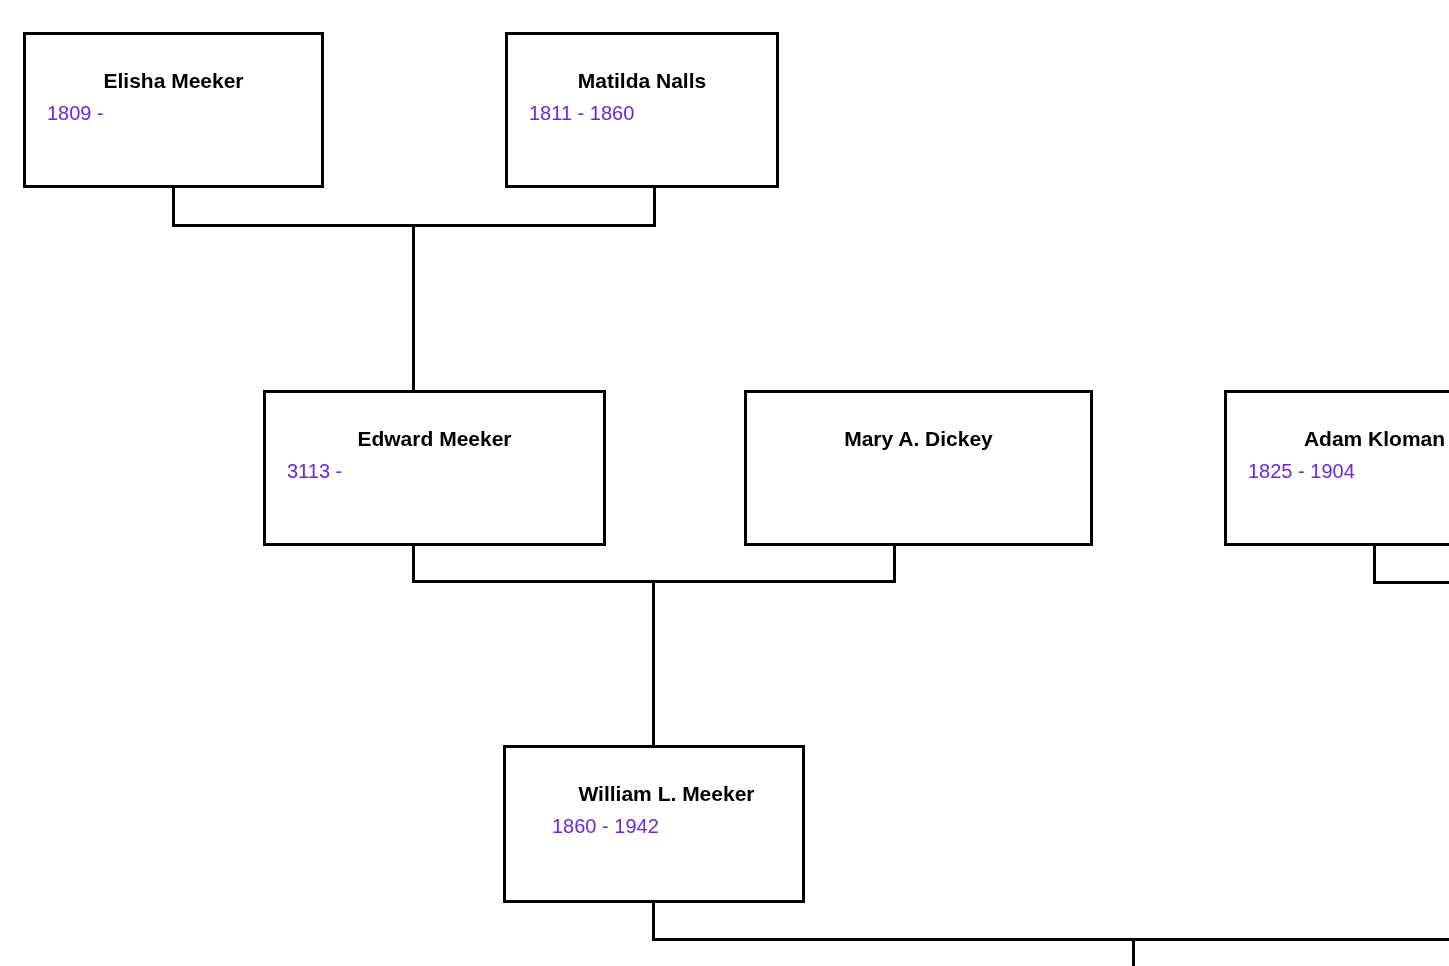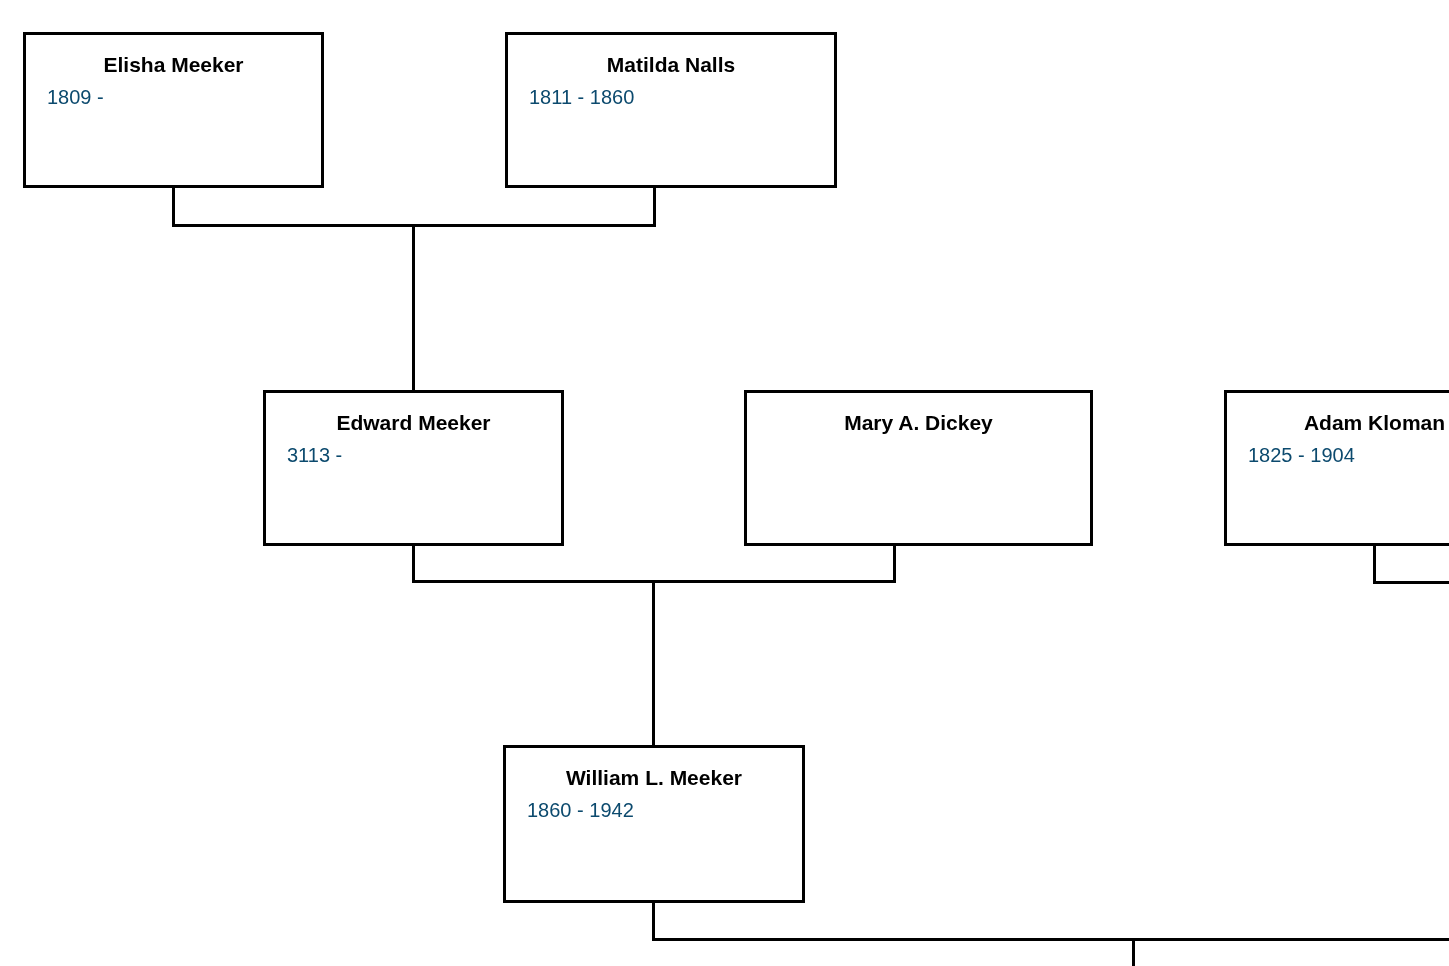--- a/index.html
+++ b/index.html
@@ -23,41 +23,42 @@
     padding-top: 17px;
   }
   .person-name {
     display: block;
     text-align: center;
     font-weight: bold;
     font-size: 21px;
     line-height: 26px;
     color: #000000;
     white-space: nowrap;
+    margin-top: 16px;
   }
   .person-dates {
     display: block;
     margin-top: 7px;
     padding-left: 21px;
     font-size: 20px;
     line-height: 24px;
-    color: #0c4a6e;
+    color: #6d28d9;
     white-space: nowrap;
   }
   .line {
     position: absolute;
     background: #000000;
   }
   
   #box-elisha   { left: 23px;   top: 32px;  width: 301px; height: 156px; }
-  #box-matilda  { left: 505px;  top: 32px;  width: 332px; height: 156px; }
-  #box-edward   { left: 263px;  top: 390px; width: 301px; height: 156px; }
+  #box-matilda  { left: 505px;  top: 32px;  width: 274px; height: 156px; }
+  #box-edward   { left: 263px;  top: 390px; width: 343px; height: 156px; }
   #box-mary     { left: 744px;  top: 390px; width: 349px; height: 156px; }
   #box-adam     { left: 1224px; top: 390px; width: 301px; height: 156px; }
-  #box-william  { left: 503px;  top: 745px; width: 302px; height: 158px; }
+  #box-william  { left: 503px;  top: 745px; width: 302px; height: 158px; padding-left: 25px; }
   
   #ln-elisha-down   { left: 172px;  top: 187px; width: 3px;   height: 40px;  }
   #ln-matilda-down  { left: 653px;  top: 187px; width: 3px;   height: 40px;  }
   #ln-couple1-h     { left: 172px;  top: 224px; width: 484px; height: 3px;   }
   #ln-child1-drop   { left: 412px;  top: 224px; width: 3px;   height: 167px; }
   #ln-edward-down   { left: 412px;  top: 545px; width: 3px;   height: 38px;  }
   #ln-mary-down     { left: 893px;  top: 545px; width: 3px;   height: 38px;  }
   #ln-couple2-h     { left: 412px;  top: 580px; width: 484px; height: 3px;   }
   #ln-child2-drop   { left: 652px;  top: 580px; width: 3px;   height: 166px; }
   #ln-adam-down     { left: 1373px; top: 545px; width: 3px;   height: 39px;  }

